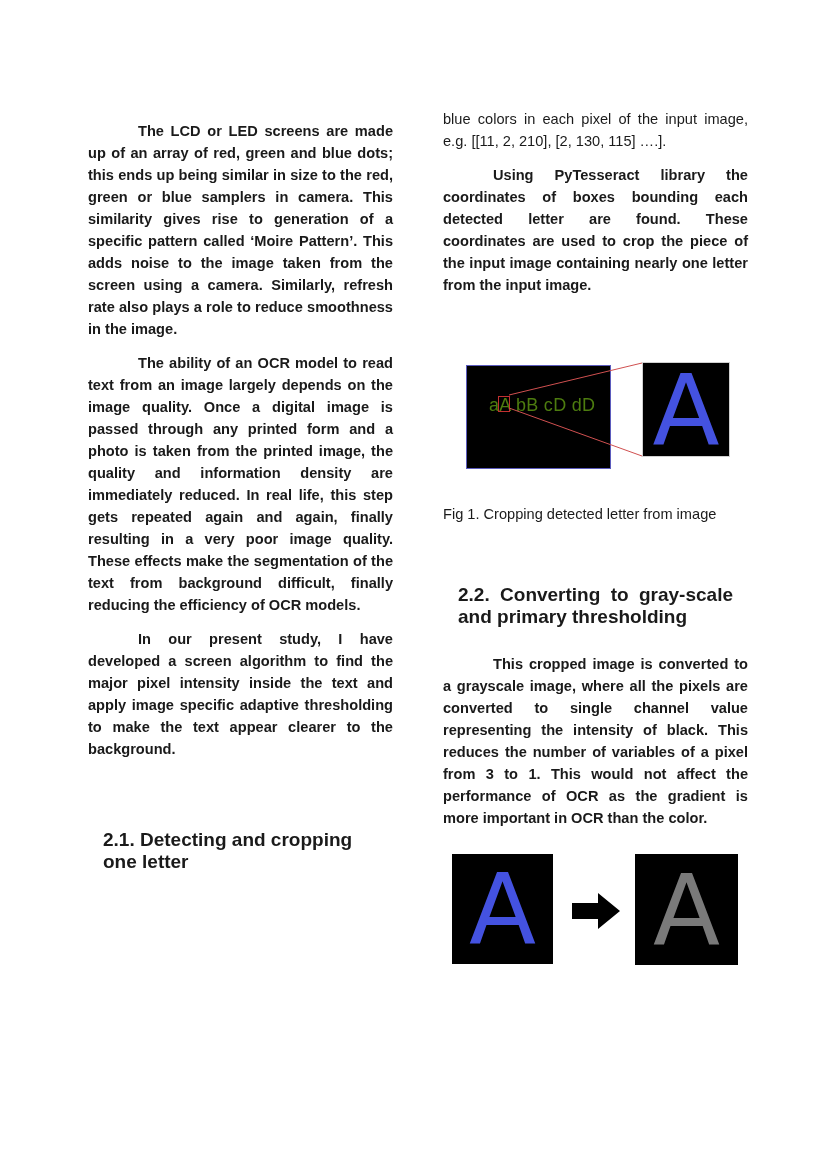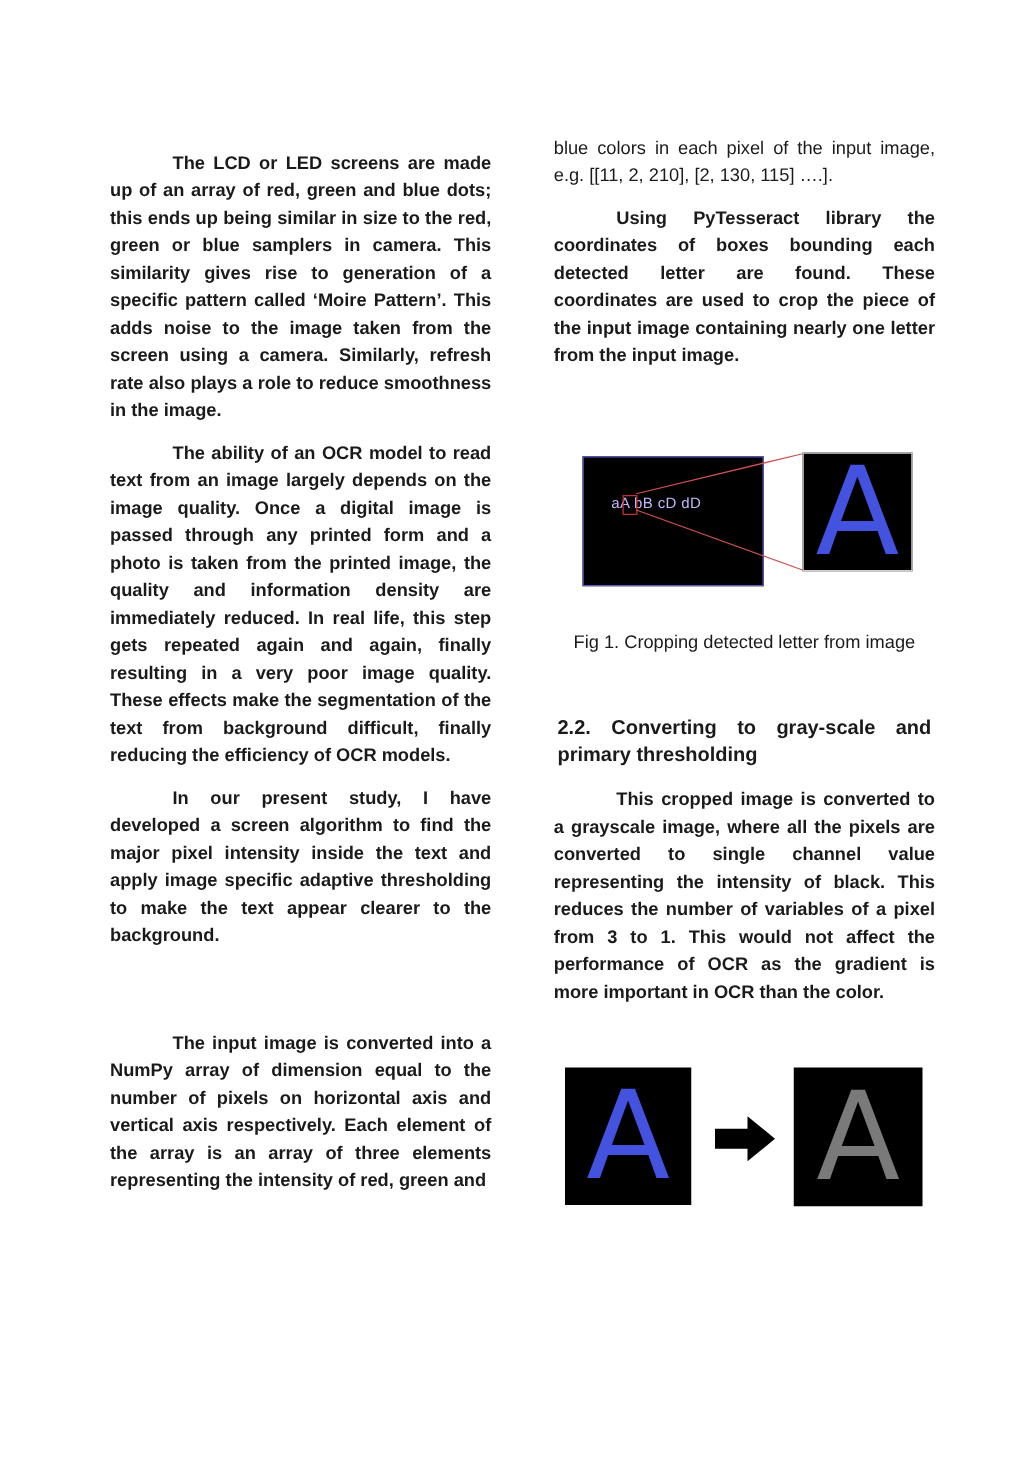--- a/index.html
+++ b/index.html
@@ -5,30 +5,30 @@
   html, body { margin: 0; padding: 0; background: #ffffff; }
   body { width: 826px; height: 1169px; position: relative; overflow: hidden;
          font-family: "Liberation Sans", "DejaVu Sans", sans-serif; color: #1a1a1a; }
   .col { position: absolute; width: 305px; font-size: 14.6px; line-height: 22px; }
   .col-left { left: 88px; top: 108px; }
   .col-right { left: 443px; top: 108px; }
   p { margin: 0; text-align: justify; }
   p.indent { text-indent: 50px; font-weight: bold; }
   .gap-s { height: 10px; }
   .gap-m { height: 12px; }
-  h2, h3 { margin: 3px; font-size: 16px; line-height: 22px; font-weight: bold; }
+  h2, h3 { margin: 15px; font-size: 19px; line-height: 22px; font-weight: bold; }
   h3.justify { text-align: justify; }
-  .caption { text-align: center; font-size: 14.6px; line-height: 22px; }
+  .caption { text-align: left; font-size: 14.6px; line-height: 22px; }
 
   
   .fig1 { position: absolute; left: 465px; top: 362px; width: 270px; height: 110px; }
   .src-img { position: absolute; left: 1px; top: 3px; width: 145px; height: 104px;
              background: #000; border: 1px solid #5b5bbd; box-sizing: border-box; }
-  .src-text { position: absolute; left: 22px; top: 29px; color: #c4b5fd;
-              font-size: 12px; letter-spacing: 0.3px; white-space: nowrap; }
+  .src-text { position: absolute; left: 22px; top: 29px; color: #4d7c0f;
+              font-size: 18px; letter-spacing: 0.3px; white-space: nowrap; }
   .sel-box { position: absolute; left: 31px; top: 30px; width: 12px; height: 16px;
              border: 1px solid #c23030; box-sizing: border-box; }
   .zoom-img { position: absolute; left: 177px; top: 0px; width: 88px; height: 95px;
               background: #000; border: 1px solid #d0d0d0; box-sizing: border-box;
               display: flex; align-items: center; justify-content: center; }
   .big-A { font-size: 98px; line-height: 1; font-family: "DejaVu Sans", sans-serif;
            font-weight: normal; }
   .blue-A { color: #4452e0; }
   .gray-A { color: #7a7a7a; }
   svg.lines { position: absolute; left: 0; top: 0; overflow: visible; }
@@ -46,22 +46,22 @@
 
 <div class="col col-left">
   <div class="gap-m"></div>
   <p class="indent">The LCD or LED screens are made up of an array of red, green and blue dots; this ends up being similar in size to the red, green or blue samplers in camera. This similarity gives rise to generation of a specific pattern called ‘Moire Pattern’. This adds noise to the image taken from the screen using a camera. Similarly, refresh rate also plays a role to reduce smoothness in the image.</p>
   <div class="gap-m"></div>
   <p class="indent">The ability of an OCR model to read text from an image largely depends on the image quality. Once a digital image is passed through any printed form and a photo is taken from the printed image, the quality and information density are immediately reduced. In real life, this step gets repeated again and again, finally resulting in a very poor image quality. These effects make the segmentation of the text from background difficult, finally reducing the efficiency of OCR models.</p>
   <div class="gap-m"></div>
   <p class="indent">In our present study, I have developed a screen algorithm to find the major pixel intensity inside the text and apply image specific adaptive thresholding to make the text appear clearer to the background.</p>
   <div style="height:44px"></div>
   <div class="gap-s"></div>
+  <h3>2.1. Detecting and cropping one letter</h3>
   <div class="gap-s"></div>
-  <p class="indent">The input image is converted into a NumPy array of dimension equal to the number of pixels on horizontal axis and vertical axis respectively. Each element of the array is an array of three elements representing the intensity of red, green and</p>
 </div>
 
 <div class="col col-right">
   <p>blue colors in each pixel of the input image, e.g. [[11, 2, 210], [2, 130, 115] ….].</p>
   <div class="gap-m"></div>
   <p class="indent">Using PyTesseract library the coordinates of boxes bounding each detected letter are found. These coordinates are used to crop the piece of the input image containing nearly one letter from the input image.</p>
   <div style="height:207px"></div>
   <div class="caption">Fig 1. Cropping detected letter from image</div>
   <div style="height:44px"></div>
   <h3 class="justify">2.2. Converting to gray-scale and primary thresholding</h3>

